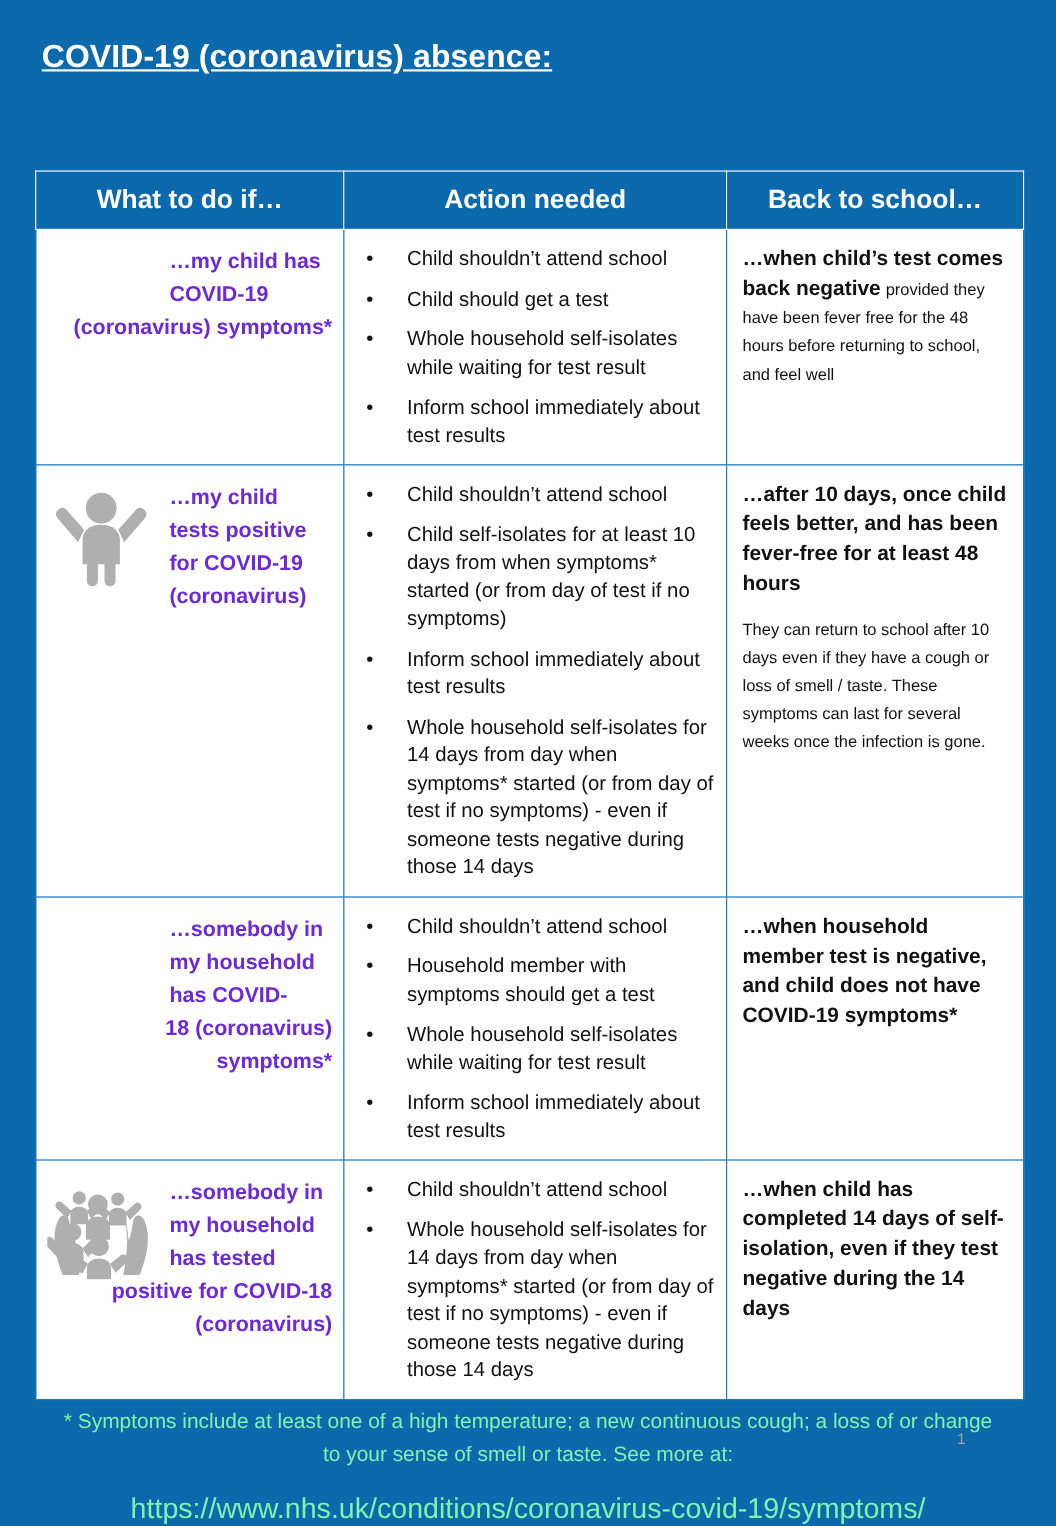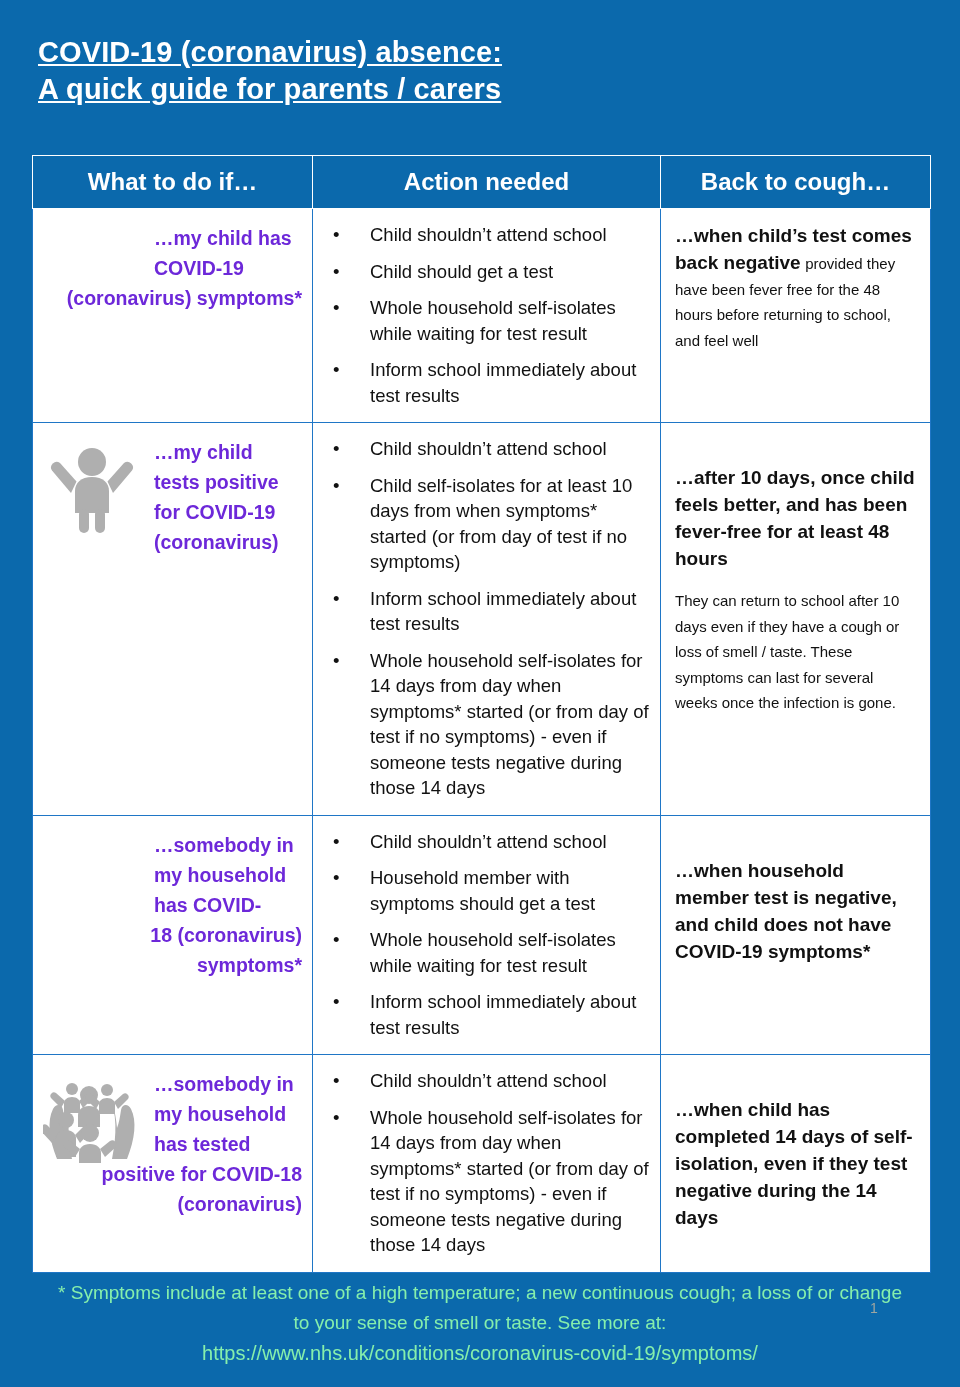--- a/index.html
+++ b/index.html
@@ -122,21 +122,20 @@
 
   
   .c3-cell {
     padding: 13px 10px 14px 14px;
   }
   .c3-lead {
     font-size: 19px;
     font-weight: bold;
     color: #111111;
     line-height: 27px;
-    margin-top: 28px;
   }
   .c3-body {
     font-size: 15px;
     color: #111111;
     line-height: 25.5px;
     margin-top: 2px;
   }
   .c3-body.spaced { margin-top: 16px; }
 
   
@@ -147,53 +146,53 @@
     width: 960px;
     color: #86efac;
     text-align: center;
   }
   .footnote {
     font-size: 19px;
     line-height: 30px;
     padding: 0 48px;
   }
   .foot-url {
-    font-size: 20px;
+    font-size: 26px;
     line-height: 30px;
+    margin-top: 18px;
   }
   .page-no {
     position: absolute;
     left: 870px;
     top: 1300px;
     font-size: 14px;
     color: #9FA6A0;
   }
 
   svg { display: block; }
 </style>
 </head>
 <body>
 
 <div class="title-block">
   <div class="title-line">COVID-19 (coronavirus) absence:</div>
-  <div class="title-line">A quick guide for parents / carers</div>
 </div>
 
 <div class="table-wrap">
   <table class="guide">
     <colgroup>
         <col class="c1">
         <col class="c2">
         <col class="c3">
       </colgroup>
     <thead>
       <tr>
         <th>What to do if…</th>
         <th>Action needed</th>
-        <th>Back to cough…</th>
+        <th>Back to school…</th>
       </tr>
     </thead>
     <tbody>
 
       <tr>
         <td>
           <div class="c1-cell" style="min-height:196px">
             <div class="c1-text">
               <span class="narrow">…my child has COVID-19</span>
               <span>(coronavirus) symptoms*</span>

